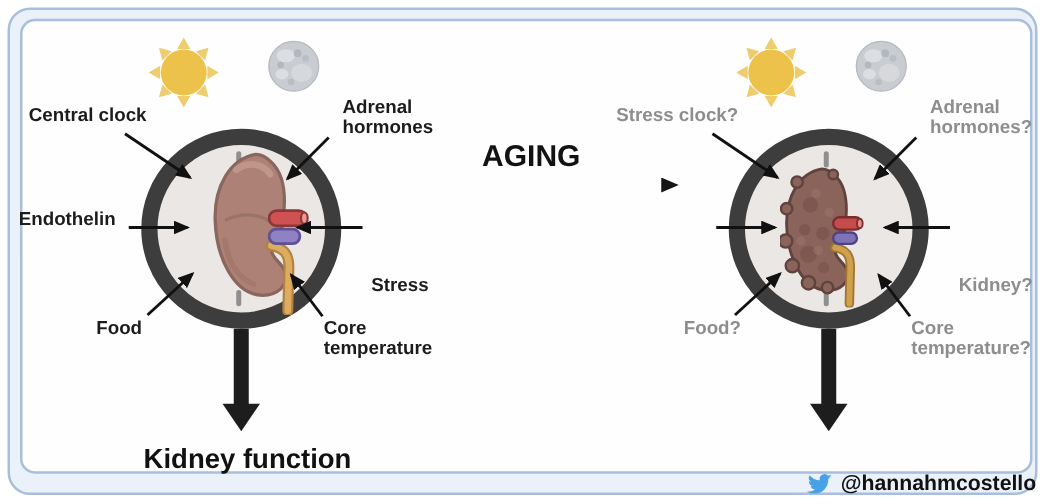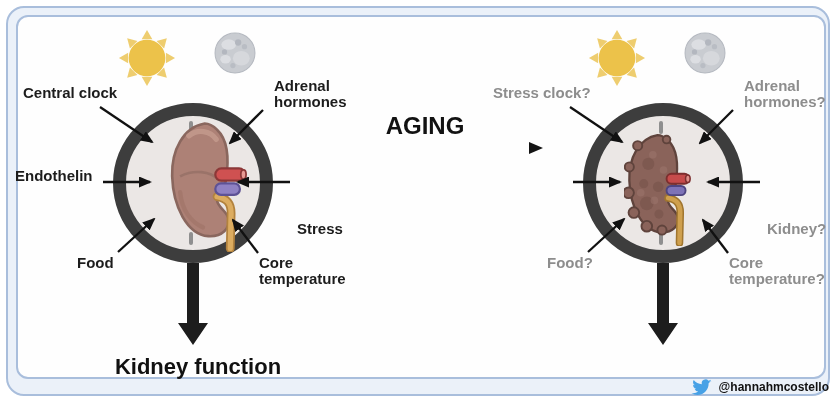--- a/index.html
+++ b/index.html
@@ -40,21 +40,21 @@
   .outcome{position:absolute;left:40px;top:338px;width:280px;text-align:center;
     font-weight:bold;font-size:22px;color:#111111;}
   .panel-right .outcome{left:55px;}
 
   .aging-label{position:absolute;left:355px;top:112px;width:140px;text-align:center;
     font-weight:bold;font-size:24px;color:#121212;}
   .aging-arrow{position:absolute;left:323px;top:139px;}
 
   .footer{position:absolute;right:8px;top:376px;height:22px;
     display:flex;align-items:center;gap:5px;}
-  .handle{font-weight:bold;font-size:12px;color:#111111;text-align:center;}
+  .handle{font-weight:bold;font-size:17px;color:#111111;text-align:center;}
 </style>
 </head>
 <body>
 
 <div class="stage">
   <div class="outer-frame"></div>
   <div class="inner-panel"></div>
 
   <section class="panel panel-left">
     <svg class="sun" width="58" height="58" viewBox="0 0 60 60">

